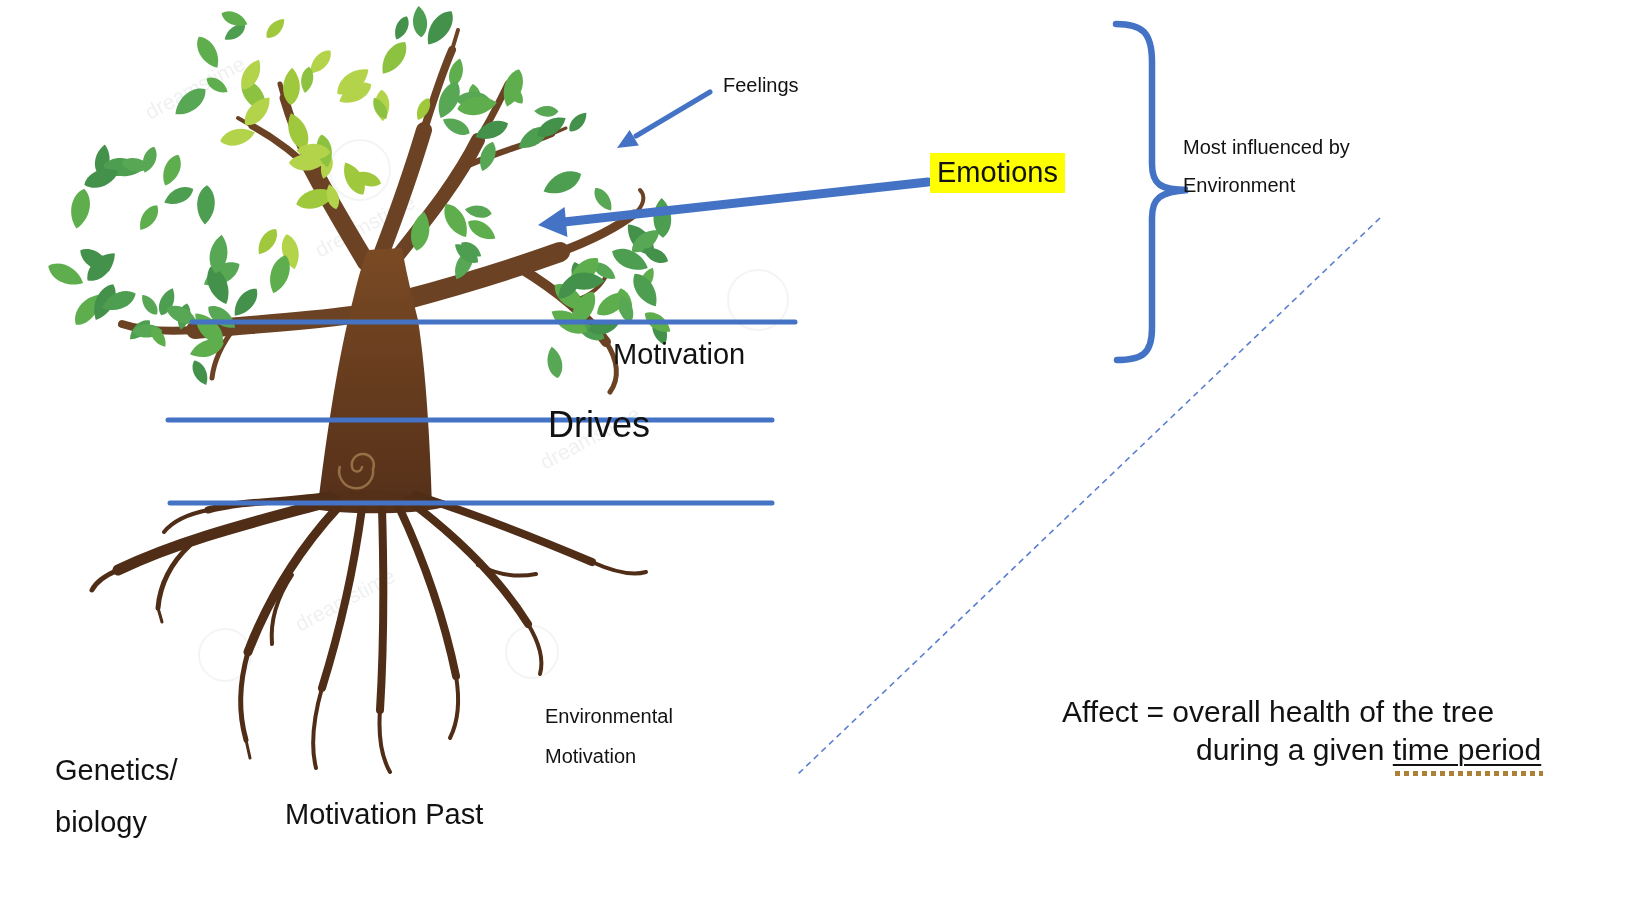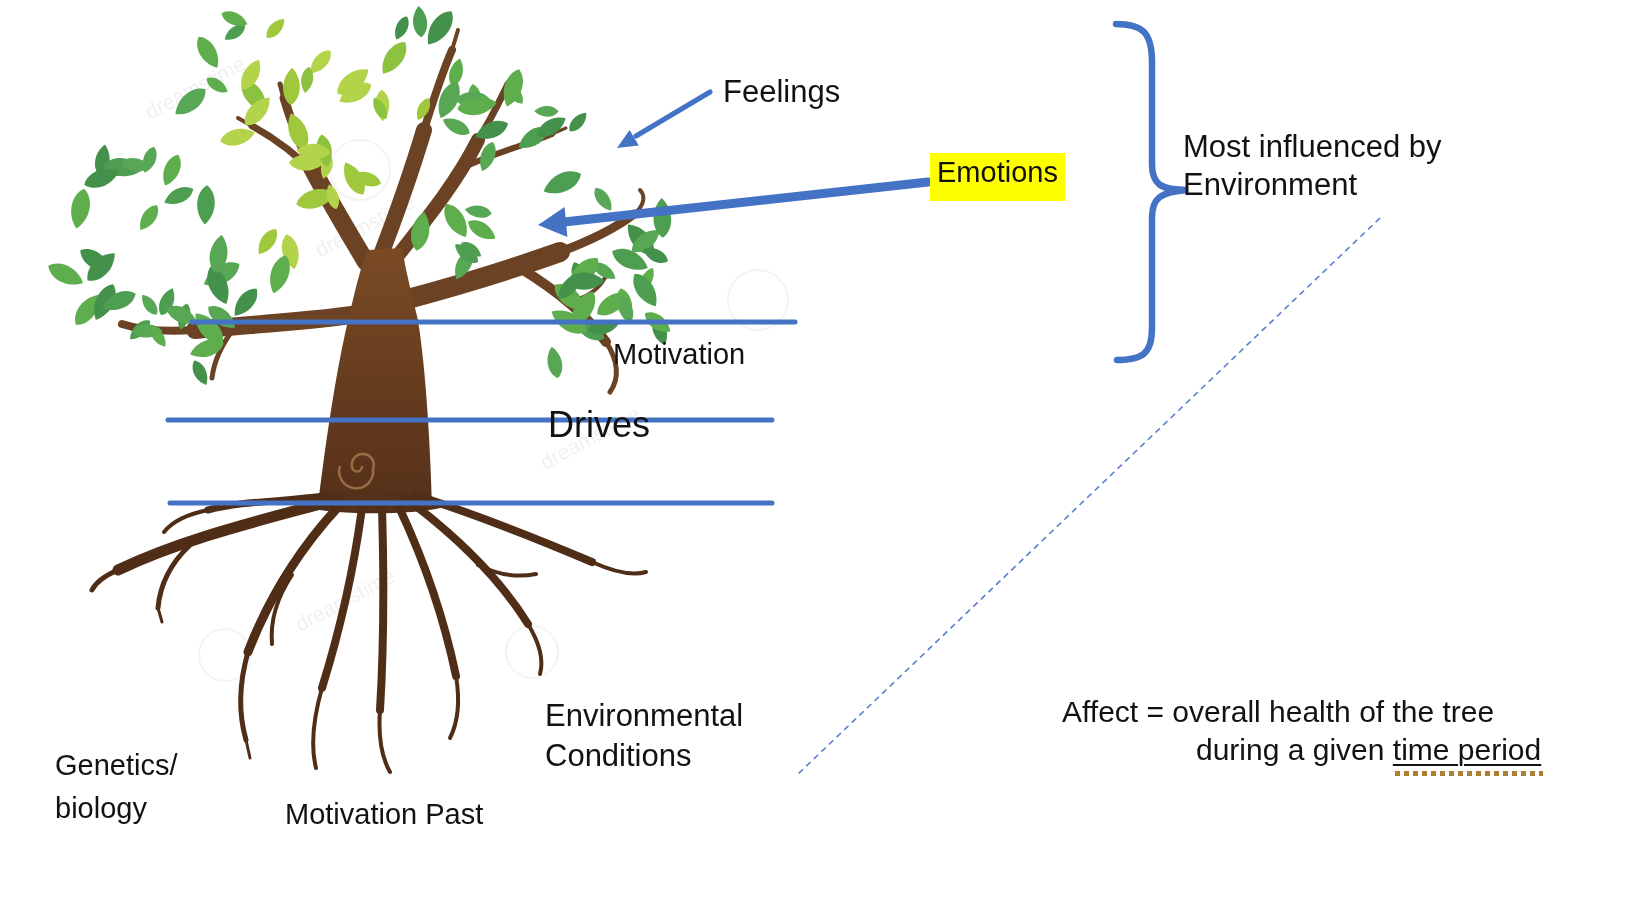--- a/index.html
+++ b/index.html
@@ -6,31 +6,31 @@
   #slide{
     position:relative;
     width:1652px;height:900px;
     background:#ffffff;
     overflow:hidden;
     font-family:"Liberation Sans",sans-serif;
     color:var(--text-black,#111);
   }
   #canvas{position:absolute;left:0;top:0;}
   .label{position:absolute;white-space:nowrap;color:var(--text-black,#111);}
-  .fs28{font-size:31px;}
+  .fs28{font-size:20px;}
   .fs29{font-size:29px;}
   .fs30{font-size:30px;margin-top:12px;}
   .fs36{font-size:36px;}
   .two-line{line-height:39px;white-space:pre-line;}
-  #genetics-label{line-height:43px;}
+  #genetics-label{line-height:52px;}
   #environmental-label{line-height:40px;}
   #most-influenced-label{line-height:38px;}
   #emotions-label span.hl{
     background:var(--highlight-yellow,#ff0);
-    padding:3px 7px 12px 7px;
+    padding:3px 7px 4px 7px;
     display:inline-block;
   }
   #affect-line1{left:1062px;top:683px;}
   #affect-line2{left:1196px;top:721px;}
   .dotted-underline{
     text-decoration:underline;
     text-decoration-thickness:2px;
     text-underline-offset:4px;
     position:relative;
   }
@@ -273,21 +273,21 @@
   </div>
 
   <div class="label fs28 two-line" style="left:1183px;top:128px;" id="most-influenced-label">Most influenced by
 Environment</div>
 
   <div class="label fs29" style="left:613px;top:338px;">Motivation</div>
 
   <div class="label fs36" style="left:548px;top:404px;">Drives</div>
 
   <div class="label fs28 two-line" style="left:545px;top:696px;" id="environmental-label">Environmental
-Conditions</div>
+Motivation</div>
 
   <div class="label fs29 two-line" style="left:55px;top:744px;" id="genetics-label">Genetics/
 biology</div>
 
   <div class="label fs29" style="left:285px;top:798px;">Motivation Past</div>
 
   <div class="label fs30" id="affect-line1">Affect = overall health of the tree</div>
 
   <div class="label fs30" id="affect-line2">
     <span>during a given </span><span class="dotted-underline">time period</span>

